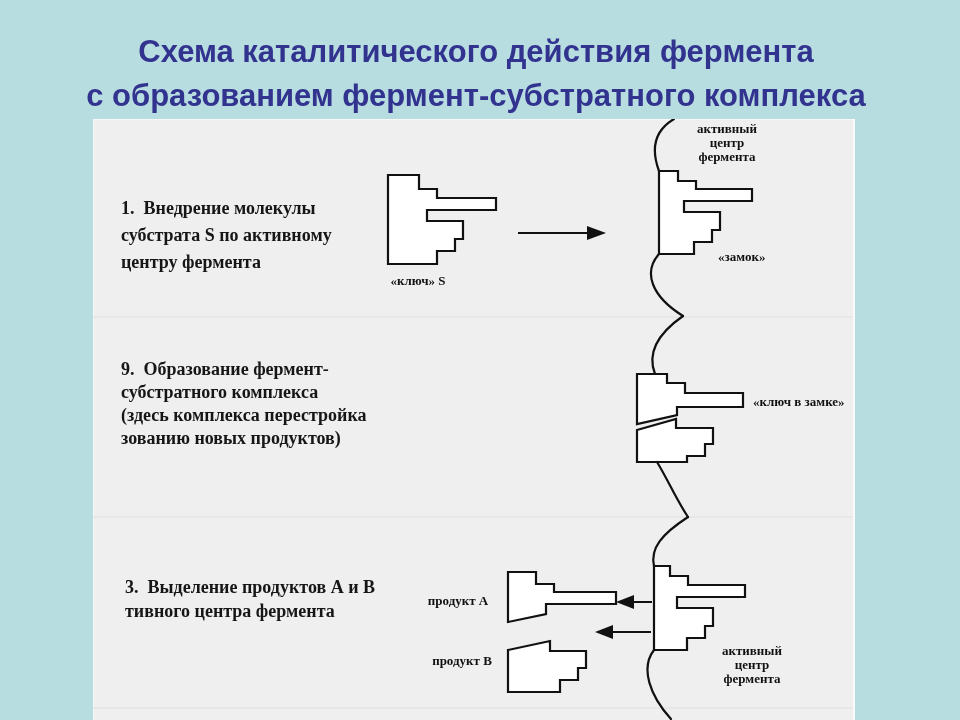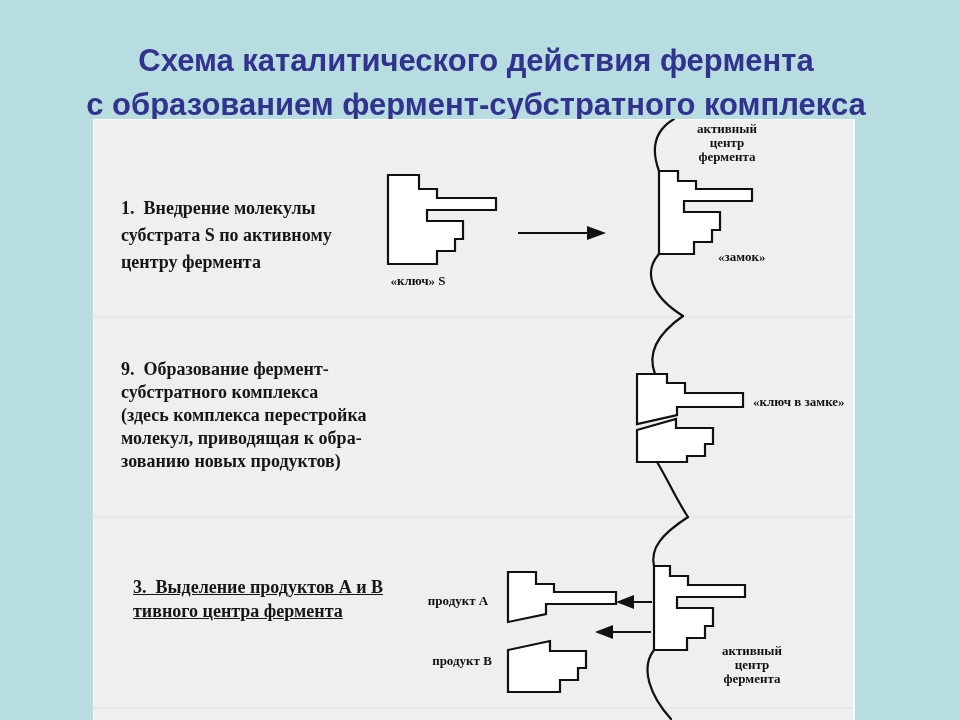--- a/index.html
+++ b/index.html
@@ -2,40 +2,40 @@
 <html><head>
 <meta charset="utf-8">
 <style>
   html,body{margin:0;padding:0;}
   body{
     width:960px;height:720px;overflow:hidden;position:relative;
     background:#b8dde1;
     font-family:"Liberation Sans",sans-serif;
   }
   .title{
-    position:absolute;top:39px;left:0;width:952px;
+    position:absolute;top:30px;left:0;width:952px;
     text-align:center;color:#31338f;font-weight:bold;
     font-size:31px;line-height:44px;letter-spacing:0px;
     font-family:"Liberation Sans",sans-serif;
   }
   .panel{
     position:absolute;left:93px;top:119px;width:760px;height:601px;
     background:#efeff0;border-right:2px solid #fafafa;
     box-shadow:inset 0 1px 0 #f8f8f8, inset 1px 0 0 #f8f8f8;
   }
   .panel svg{position:absolute;left:0;top:0;}
   .step-text{
     position:absolute;color:#161616;font-weight:bold;
     font-family:"Liberation Serif","DejaVu Serif",serif;
     font-size:18px;
   }
   .step-text div{white-space:pre;}
   #step1{left:28px;top:76px;line-height:27px;}
   #step2{left:28px;top:239px;line-height:23px;}
-  #step3{left:40px;top:456px;line-height:24px;text-decoration:underline;}
+  #step3{left:32px;top:456px;line-height:24px;}
   .shape{fill:#ffffff;stroke:#111111;stroke-width:2.2;stroke-linejoin:miter;}
   .curve{fill:none;stroke:#111111;stroke-width:2.2;stroke-linecap:round;}
   .arrowline{stroke:#111111;stroke-width:2;}
   .arrowhead{fill:#111111;stroke:none;}
   .divider{stroke:#e0e0e2;stroke-width:1;}
   .svglabel{
     font-family:"Liberation Serif","DejaVu Serif",serif;
     font-weight:bold;font-size:13px;fill:#111111;
   }
 </style>
@@ -102,21 +102,20 @@
   <div class="step-text" id="step1">
     <div>1.  Внедрение молекулы</div>
     <div>субстрата S по активному</div>
     <div>центру фермента</div>
   </div>
 
   <div class="step-text" id="step2">
     <div>9.  Образование фермент-</div>
     <div>субстратного комплекса</div>
     <div>(здесь комплекса перестройка</div>
-    <div>молекул, приводящая к обра-</div>
     <div>зованию новых продуктов)</div>
   </div>
 
   <div class="step-text" id="step3">
     <div>3.  Выделение продуктов А и В</div>
     <div>тивного центра фермента</div>
   </div>
 
 </div>
 

